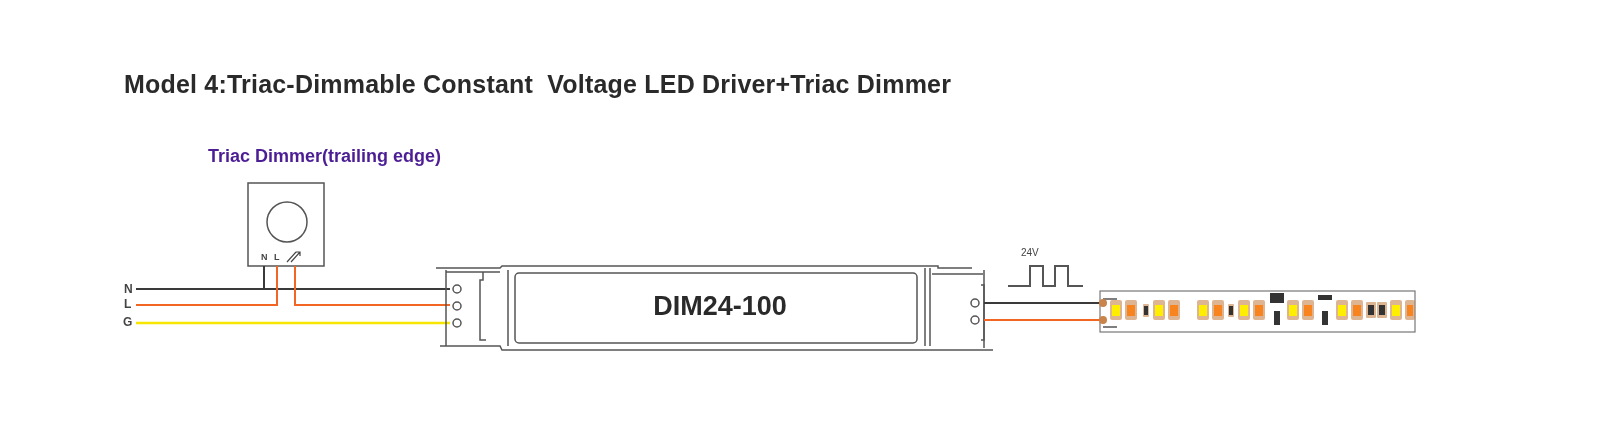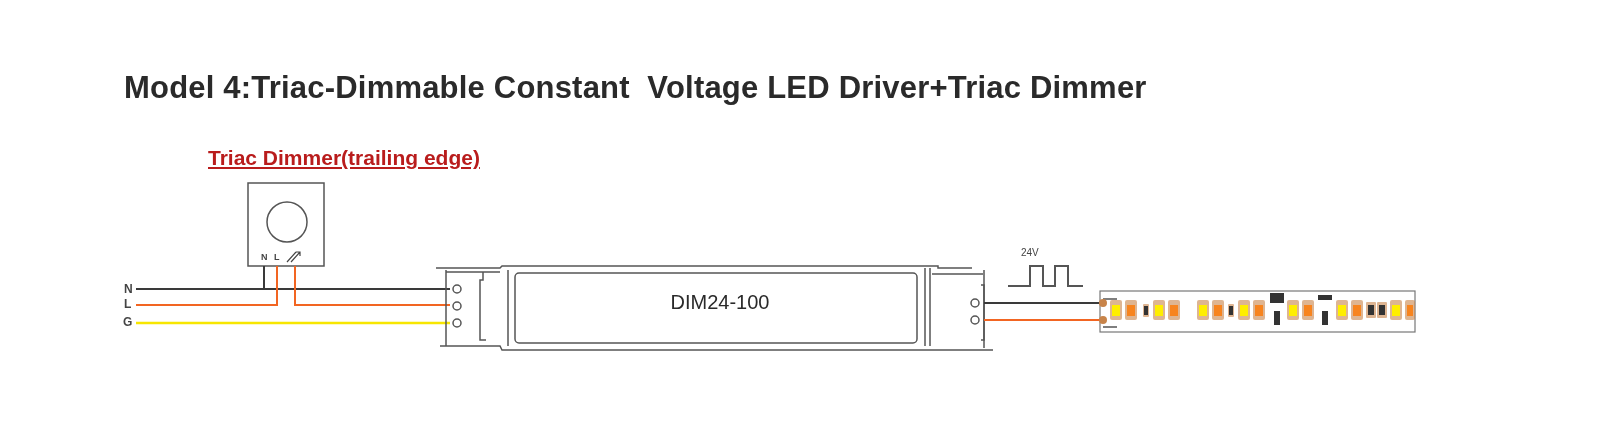--- a/index.html
+++ b/index.html
@@ -1,24 +1,24 @@
 <!DOCTYPE html>
 <html><head>
 <meta charset="utf-8">
 <style>
   html, body { margin: 0; padding: 0; background: #ffffff; }
   body { width: 1600px; height: 426px; position: relative; overflow: hidden;
          font-family: "Liberation Sans", "DejaVu Sans", sans-serif; }
-  .title { position: absolute; left: 124px; top: 70px; font-size: 31px; font-weight: bold;
+  .title { position: absolute; left: 124px; top: 70px; font-size: 25px; font-weight: bold;
            color: #2a2a2a; letter-spacing: 0.2px; white-space: pre; }
-  .subtitle { position: absolute; left: 208px; top: 146px; font-size: 21px; font-weight: bold;
-              color: #b91c1c; white-space: pre; text-decoration: underline; }
+  .subtitle { position: absolute; left: 208px; top: 146px; font-size: 18px; font-weight: bold;
+              color: #4c1d95; white-space: pre; }
   .wire-label { position: absolute; font-size: 12px; color: #444; font-weight: bold; }
   .driver-label { position: absolute; left: 520px; top: 291px; width: 400px; text-align: center;
-                  font-size: 20px; font-weight: normal; color: #2a2a2a; }
+                  font-size: 27px; font-weight: bold; color: #2a2a2a; }
   .volt-label { position: absolute; left: 1021px; top: 247px; font-size: 10px; color: #444; font-weight: normal; }
   svg.diagram { position: absolute; left: 0; top: 0; }
 </style>
 </head>
 <body>
 
 <div class="title">Model 4:Triac-Dimmable Constant  Voltage LED Driver+Triac Dimmer</div>
 <div class="subtitle">Triac Dimmer(trailing edge)</div>
 
 <div class="wire-label" style="left:124px;top:282px;">N</div>

